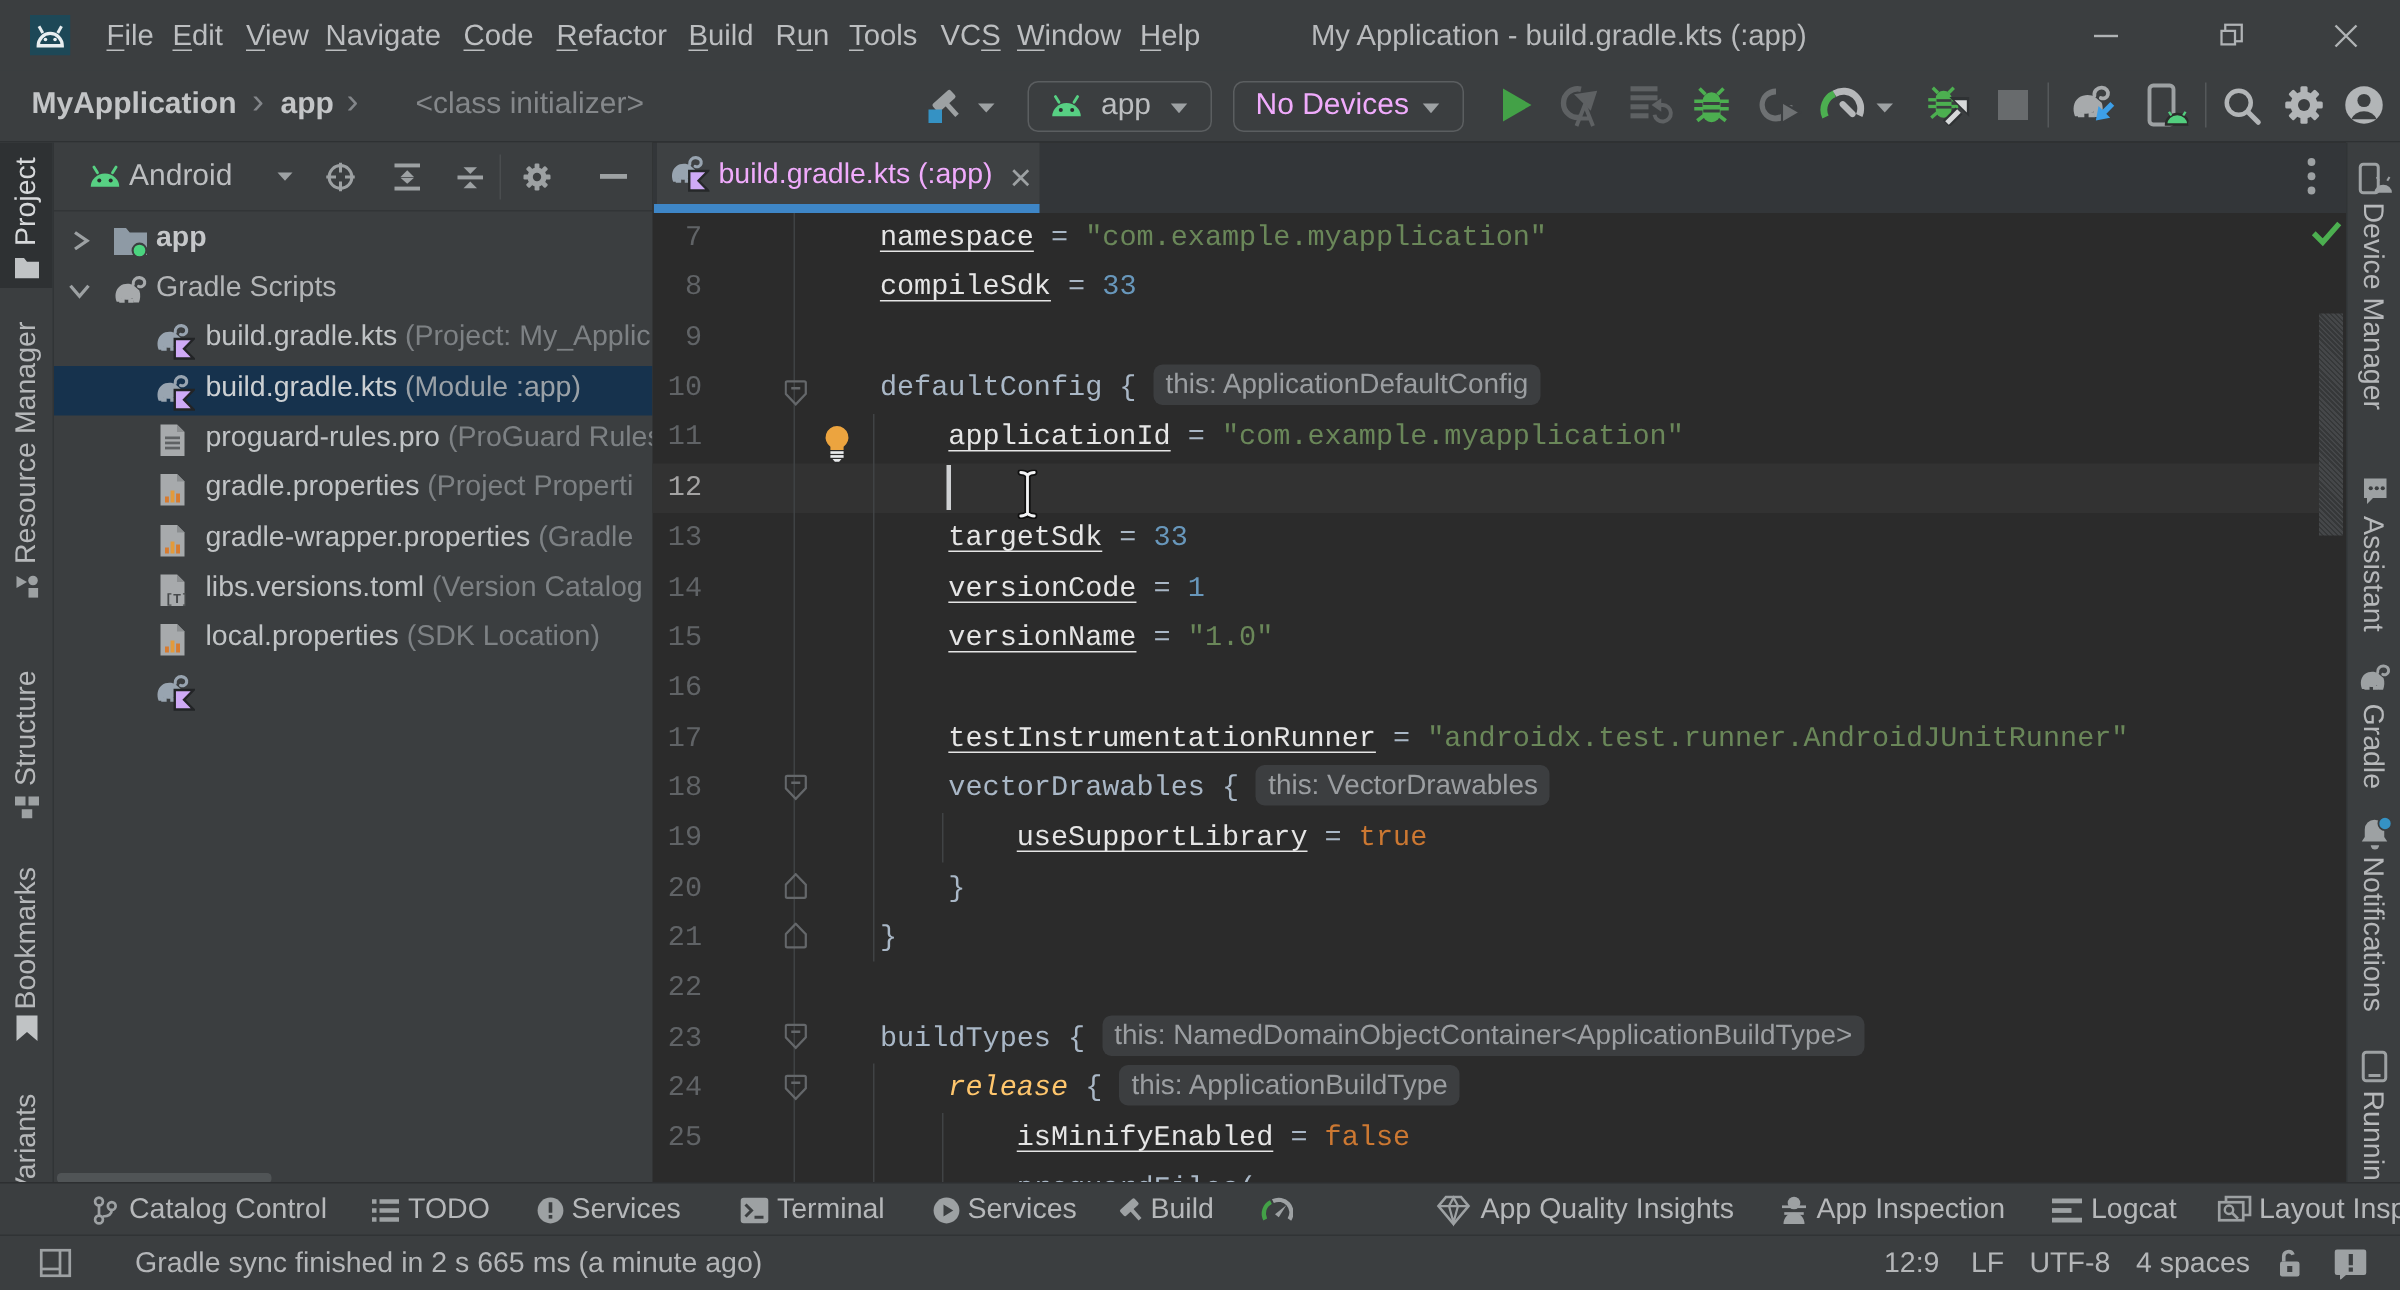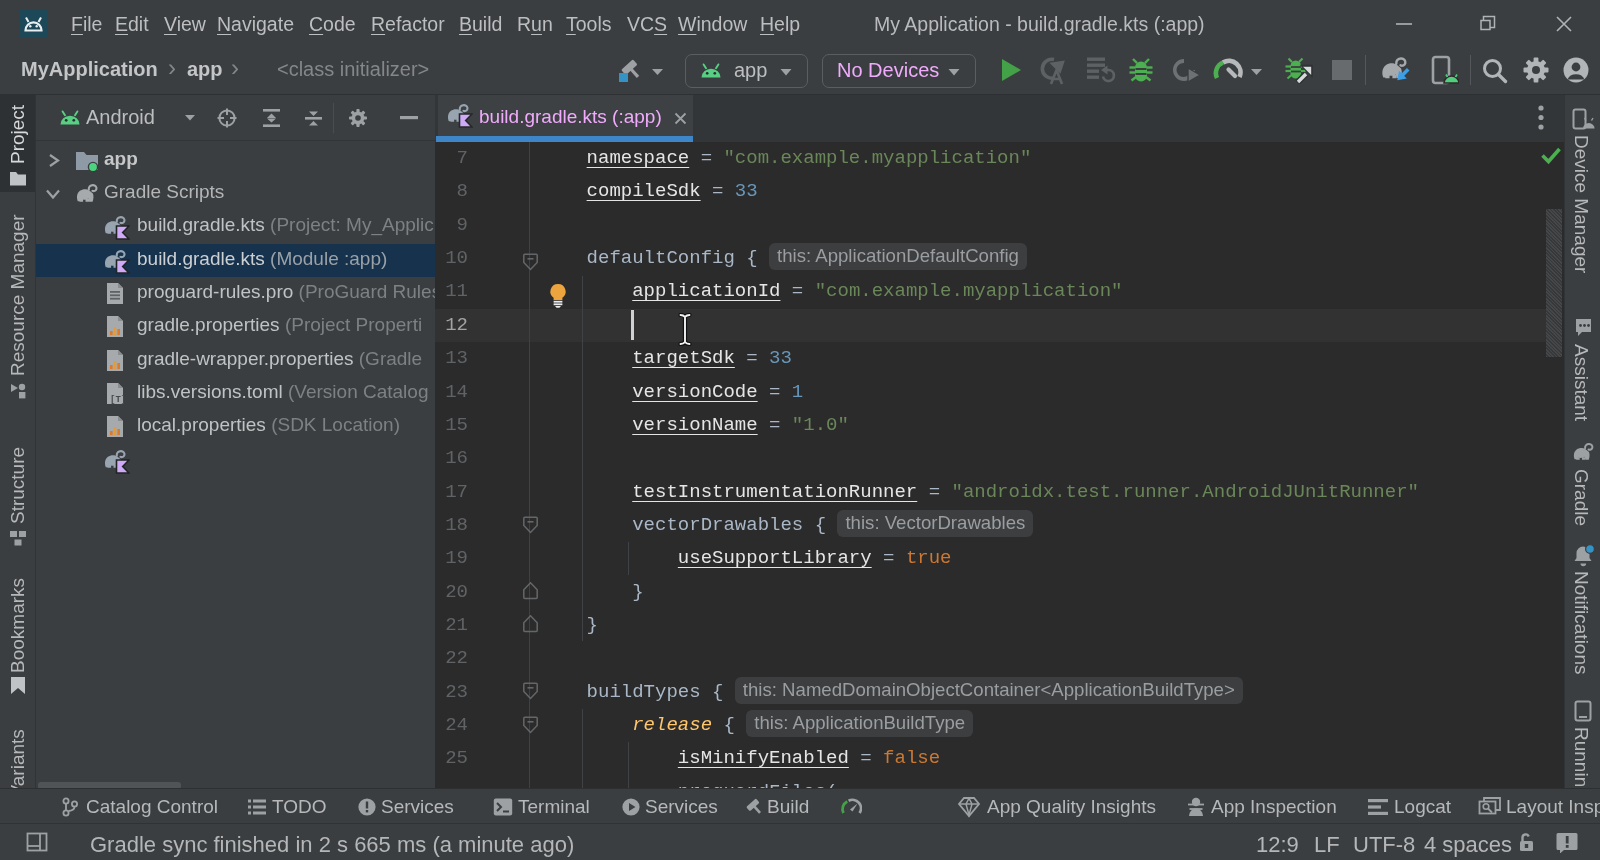--- a/index.html
+++ b/index.html
@@ -38,21 +38,21 @@
   .num { color:#6897bb; }
   .kw { color:#cc7832; }
   .hint { display:inline-block; background:#3c3e40; color:#9b9ea1; font-family:"Liberation Sans", sans-serif; font-size:18.6px; line-height:26px; height:27px; border-radius:6px; padding:0 8px; vertical-align:middle; margin-top:-3px; }
 
   #rstripe { left:1564px; top:95px; width:36px; height:693px; background:#3b3e40; border-left:1px solid #313436; }
 
   
   #botbar { left:0; top:788px; width:1600px; height:35px; background:#3b3e40; border-top:1px solid #2d2f31; }
   .botitem { position:absolute; top:7px; font-size:19px; color:#b6b8ba; white-space:nowrap; }
   #statusbar { left:0; top:823px; width:1600px; height:37px; background:#3b3e40; border-top:1px solid #303335; }
-  .stitem { position:absolute; top:8px; font-size:22px; color:#b4b6b8; white-space:nowrap; }
+  .stitem { position:absolute; top:8px; font-size:19px; color:#b4b6b8; white-space:nowrap; }
 </style>
 </head>
 <body>
 <svg width="0" height="0" style="position:absolute">
   <defs>
     <g id="ele">
       <path style="fill:currentColor" d="M2.8,18.2 c-1.5,-3.8 -0.9,-8.2 2.1,-10.4 c2.7,-2 6.8,-2.1 9.4,-0.3 l3.6,3.1 c1,2.7 0.6,6 -0.3,8.1 h-3.4 l-0.9,-3.1 c-2,1.5 -5.3,1.6 -7.3,0.5 c0.6,0.9 0.2,2.1 -1,2.1 z"></path>
       <path style="fill:currentColor" d="M4.5,16 h3.6 v2.8 h-3.6 z M10.5,16 h3.6 v2.8 h-3.6 z"></path>
       <path style="stroke:currentColor;fill:none;stroke-width:2.1;stroke-linecap:round" d="M13.8,6.6 c-0.4,-2.6 1.7,-4.6 4.2,-4.5 c2.4,0.1 3.9,2 3.4,4 c-0.4,1.7 -2.4,2.5 -4,1.8"></path>
     </g>

